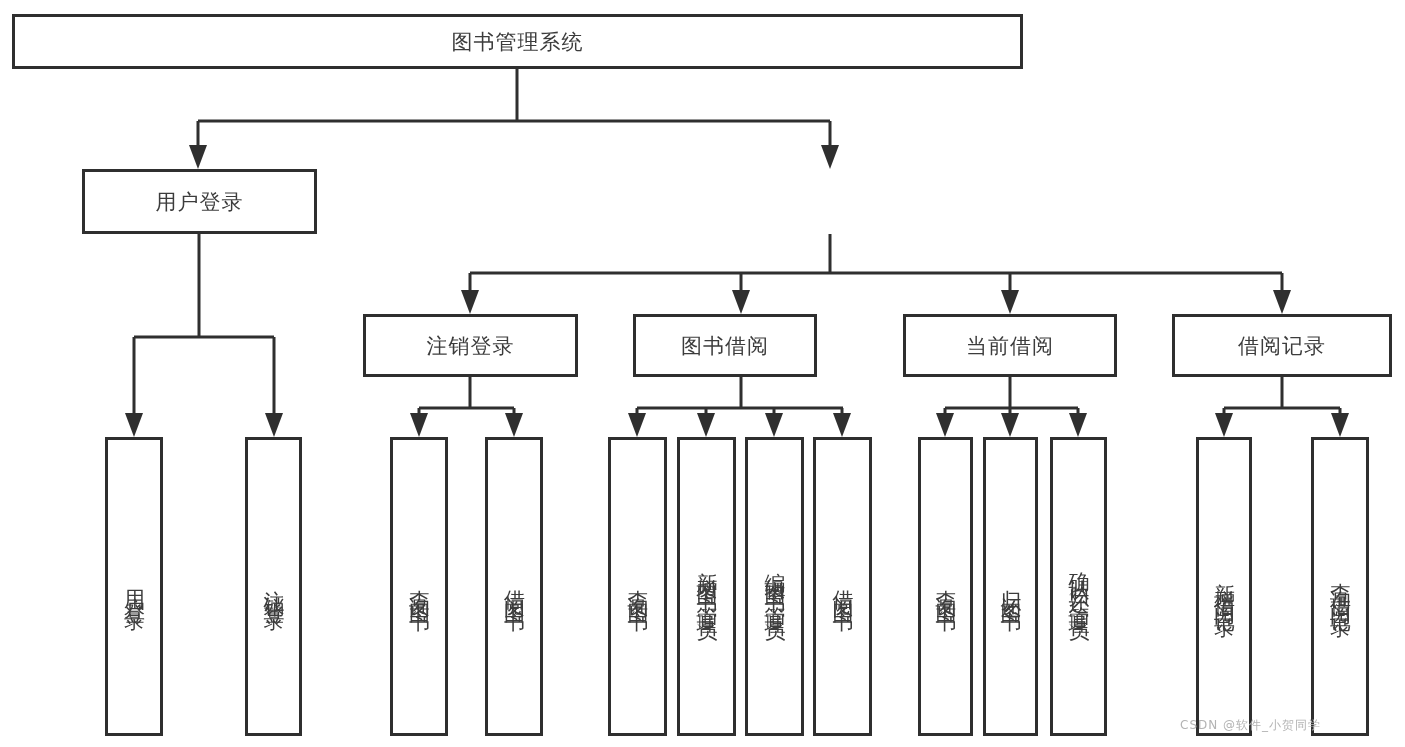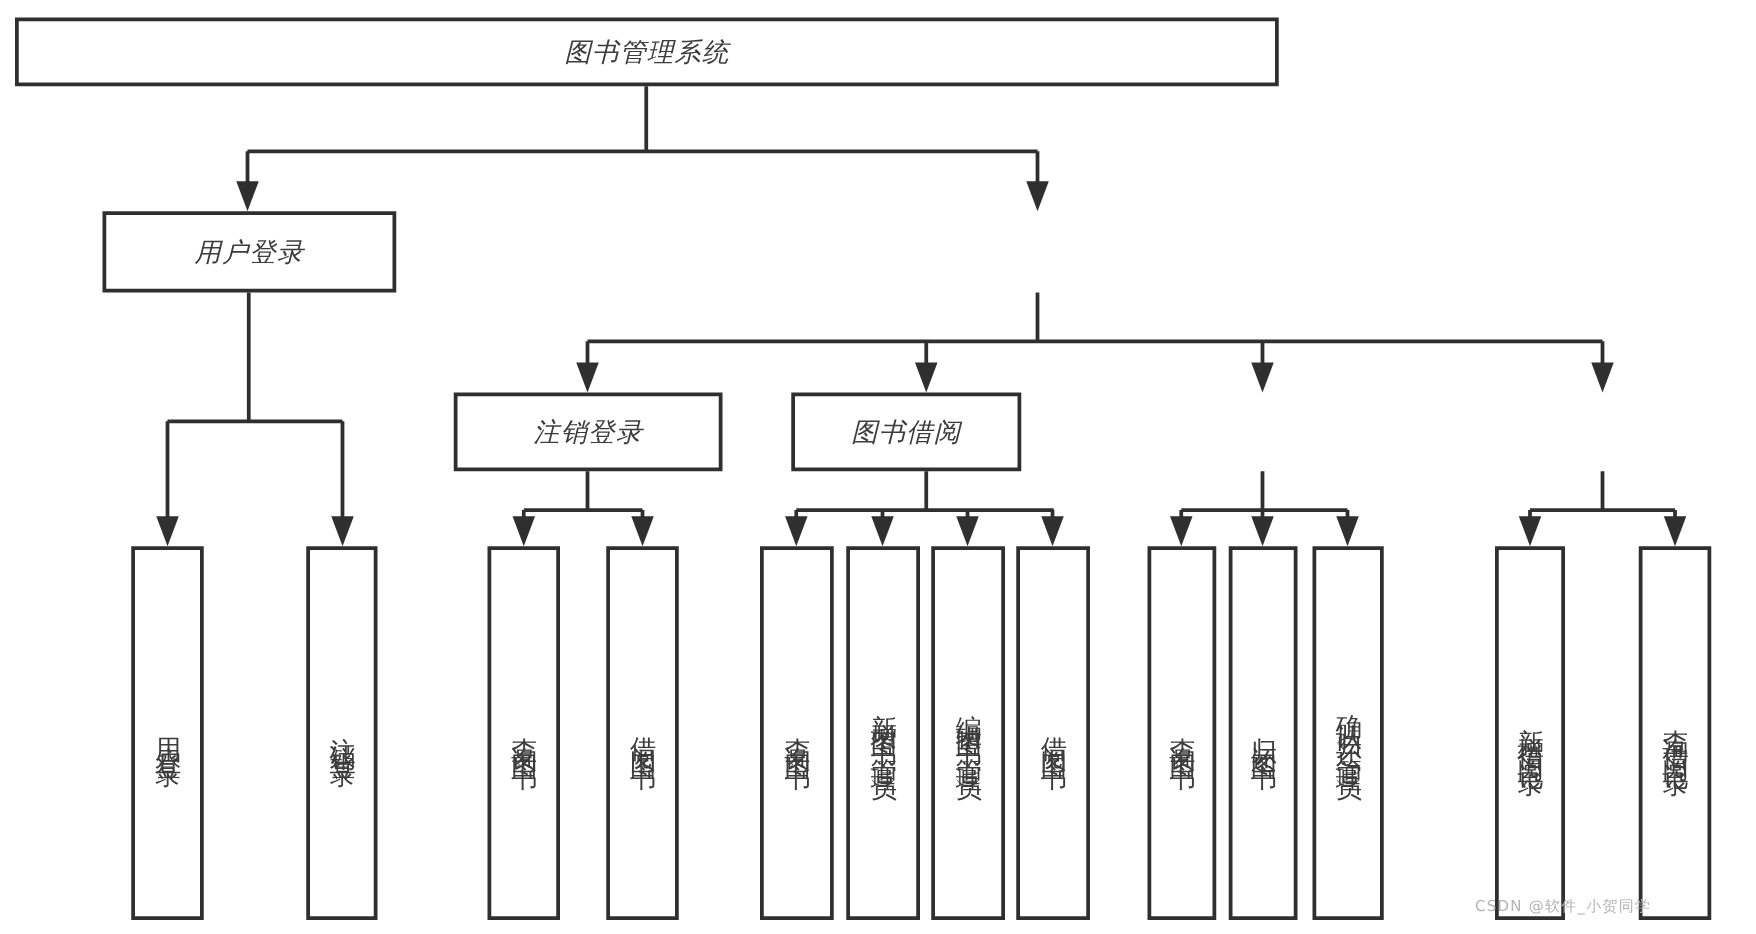--- a/index.html
+++ b/index.html
@@ -23,21 +23,20 @@
     display: flex;
     align-items: center;
     justify-content: center;
     color: #3c3c3c;
     z-index: 1;
   }
   .hnode {
     font-size: 21px;
     letter-spacing: 1px;
     white-space: nowrap;
-    font-style: italic;
   }
   .vnode {
     writing-mode: vertical-rl;
     text-orientation: mixed;
     font-size: 21px;
     letter-spacing: 7px;
     line-height: 1;
   }
   svg.wires {
     position: absolute;
@@ -93,20 +92,22 @@
       <polygon points="1331,413 1349,413 1340,437"></polygon>
     </g>
   </svg>
 
   <div class="hnode" style="left:12px;top:14px;width:1011px;height:55px">图书管理系统</div>
 
   <div class="hnode" style="left:82px;top:169px;width:235px;height:65px">用户登录</div>
 
   <div class="hnode" style="left:363px;top:314px;width:215px;height:63px">注销登录</div>
   <div class="hnode" style="left:633px;top:314px;width:184px;height:63px">图书借阅</div>
+  <div class="hnode" style="left:903px;top:314px;width:214px;height:63px">当前借阅</div>
+  <div class="hnode" style="left:1172px;top:314px;width:220px;height:63px">借阅记录</div>
 
   <div class="vnode" style="left:105px;top:437px;width:58px;height:299px">用户登录</div>
   <div class="vnode" style="left:245px;top:437px;width:57px;height:299px">注销登录</div>
 
   <div class="vnode" style="left:390px;top:437px;width:58px;height:299px">查询图书</div>
   <div class="vnode" style="left:485px;top:437px;width:58px;height:299px">借阅图书</div>
 
   <div class="vnode" style="left:608px;top:437px;width:59px;height:299px">查询图书</div>
   <div class="vnode" style="left:677px;top:437px;width:59px;height:299px">新增图书（管理员）</div>
   <div class="vnode" style="left:745px;top:437px;width:59px;height:299px">编辑图书（管理员）</div>

